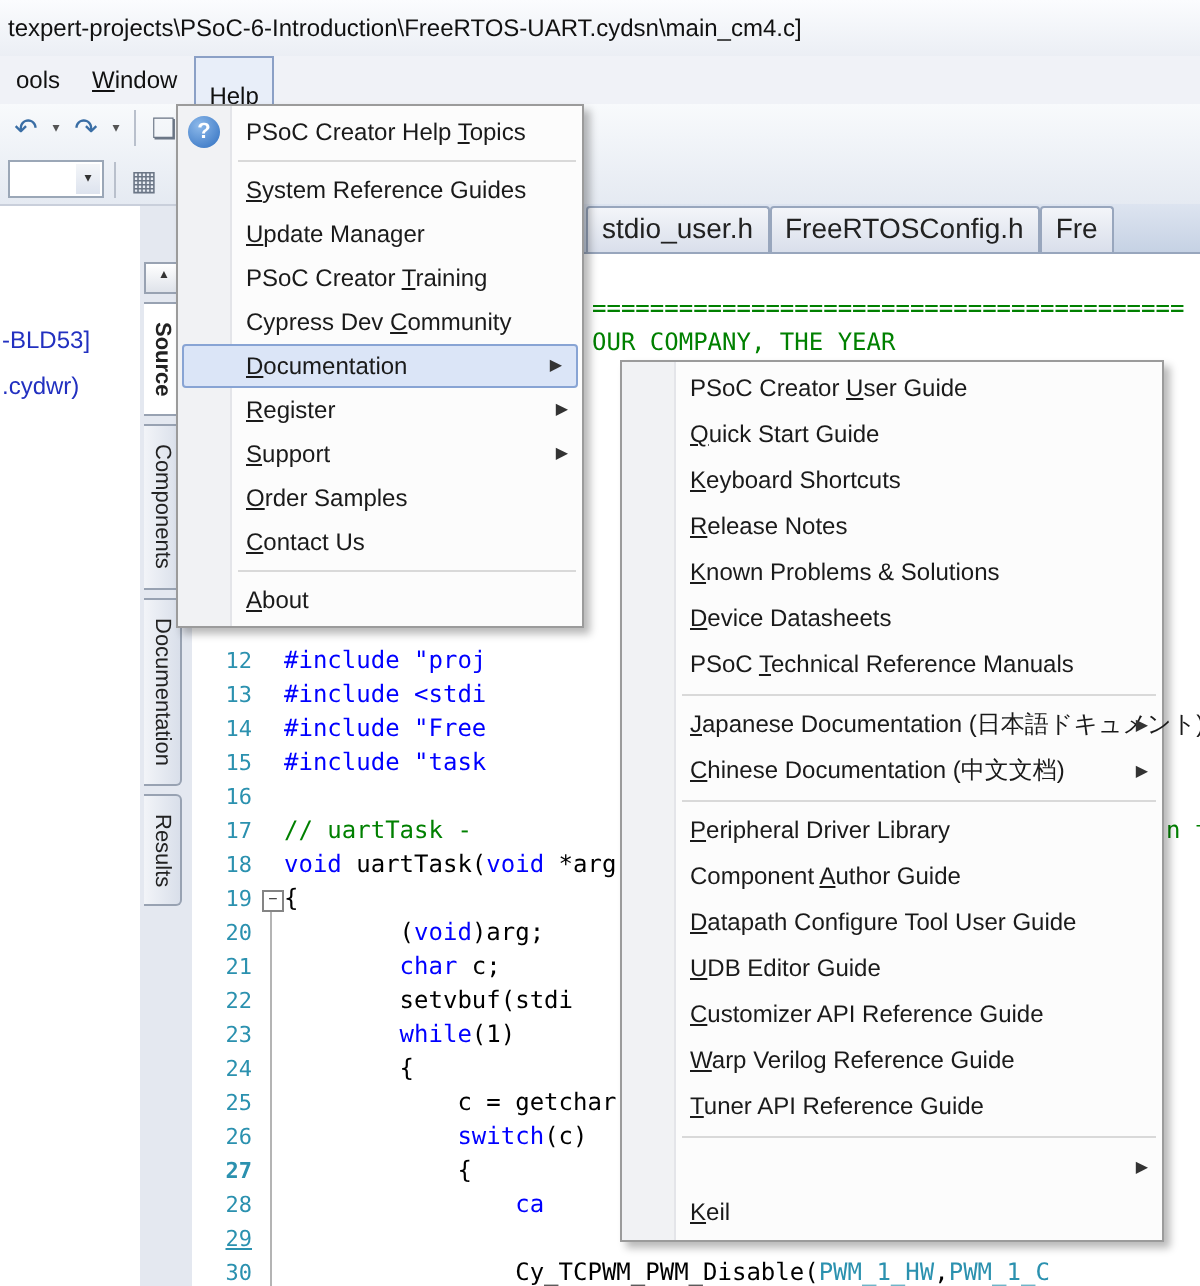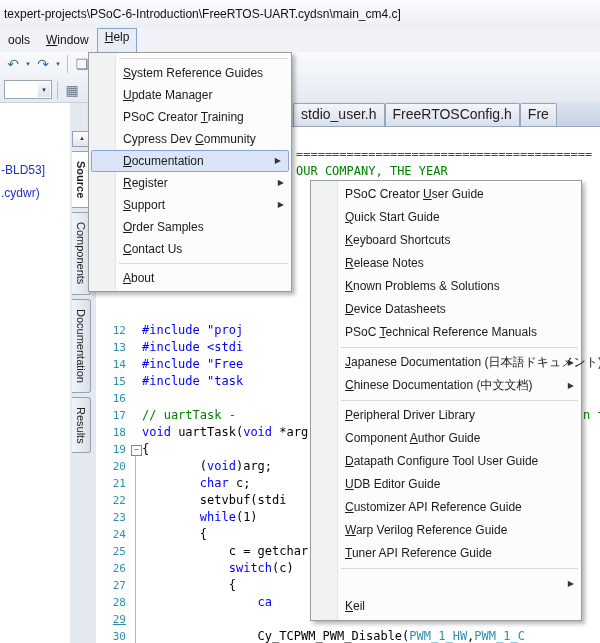--- a/index.html
+++ b/index.html
@@ -6,21 +6,21 @@
   .screen{position:relative;width:600px;height:643px;background:#ebeef5;overflow:hidden;
           font-family:"Liberation Sans",sans-serif;color:#111;}
   
   .titlebar{position:absolute;left:0;top:0;right:0;height:28px;
             background:linear-gradient(#fbfcfe,#e7ebf2);border-bottom:1px solid #c9cfdb;
             font-size:12px;padding:7px 4px 0;white-space:nowrap;}
   
   .menubar{position:absolute;left:0;top:28px;right:0;height:24px;background:#f0f2f7;
            display:flex;align-items:stretch;font-size:12px;}
   .mb-item{padding:5px 8px 0;white-space:nowrap;}
-  .mb-item.open{background:#e8eef9;border:1px solid #8ba0c6;border-bottom:none;padding:1px 7px 0;}
+  .mb-item.open{background:#e8eef9;border:1px solid #8ba0c6;border-bottom:none;padding:12px 7px 0;}
   
   .toolbar{position:absolute;left:0;top:52px;right:0;height:50px;
            background:linear-gradient(#f8fafc,#e5eaf2);border-bottom:1px solid #c9cfdb;}
   .tb-row{position:absolute;left:4px;display:flex;align-items:center;gap:2px;}
   .tb-r1{top:3px;} .tb-r2{top:28px;}
   .tb-icon{width:18px;height:18px;font-size:14px;line-height:18px;text-align:center;color:#3a6ea5;}
   .tb-icon.gray{color:#6b7686;}
   .tb-caret{font-size:7px;color:#555;width:8px;text-align:center;}
   .tb-sep{width:1px;height:18px;background:#b9c0cc;margin:0 3px;}
   .tb-combo{width:46px;height:17px;background:#fff;border:1px solid #9ba7b7;position:relative;}
@@ -146,37 +146,38 @@
       <div class="gut-row" style="color: rgb(43, 145, 175);">17</div>
       <div class="gut-row" style="color: rgb(43, 145, 175);">18</div>
       <div class="gut-row" style="color: rgb(43, 145, 175);">19</div>
       <div class="gut-row" style="color: rgb(43, 145, 175);">20</div>
       <div class="gut-row" style="color: rgb(43, 145, 175);">21</div>
       <div class="gut-row" style="color: rgb(43, 145, 175);">22</div>
       <div class="gut-row" style="color: rgb(43, 145, 175);">23</div>
       <div class="gut-row" style="color: rgb(43, 145, 175);">24</div>
       <div class="gut-row" style="color: rgb(43, 145, 175);">25</div>
       <div class="gut-row" style="color: rgb(43, 145, 175);">26</div>
-      <div class="gut-row" style="color: rgb(43, 145, 175);">27</div>
+      <div class="gut-row" style="color: rgb(43, 145, 175); font-weight: bold;">27</div>
       <div class="gut-row" style="color: rgb(43, 145, 175);">28</div>
       <div class="gut-row" style="color: rgb(43, 145, 175); text-decoration: underline;">29</div>
       <div class="gut-row" style="color: rgb(43, 145, 175);">30</div>
     </div>
   <div class="fold-box"></div>
   <div class="fold-guide"></div>
   <div class="code" id="code-lines"><div class="code-row"><span style="color: rgb(0, 0, 255);">#include "proj</span></div><div class="code-row"><span style="color: rgb(0, 0, 255);">#include &lt;stdi</span></div><div class="code-row"><span style="color: rgb(0, 0, 255);">#include "Free</span></div><div class="code-row"><span style="color: rgb(0, 0, 255);">#include "task</span></div><div class="code-row"></div><div class="code-row"><span style="color: rgb(0, 128, 0);">// uartTask - </span></div><div class="code-row"><span style="color: rgb(0, 0, 255);">void</span><span style="color: rgb(0, 0, 0);"> uartTask(</span><span style="color: rgb(0, 0, 255);">void</span><span style="color: rgb(0, 0, 0);"> *arg)</span></div><div class="code-row"><span style="color: rgb(0, 0, 0);">{</span></div><div class="code-row"><span style="color: rgb(0, 0, 0);">        (</span><span style="color: rgb(0, 0, 255);">void</span><span style="color: rgb(0, 0, 0);">)arg;</span></div><div class="code-row"><span style="color: rgb(0, 0, 0);">        </span><span style="color: rgb(0, 0, 255);">char</span><span style="color: rgb(0, 0, 0);"> c;</span></div><div class="code-row"><span style="color: rgb(0, 0, 0);">        setvbuf(stdi</span></div><div class="code-row"><span style="color: rgb(0, 0, 0);">        </span><span style="color: rgb(0, 0, 255);">while</span><span style="color: rgb(0, 0, 0);">(1)</span></div><div class="code-row"><span style="color: rgb(0, 0, 0);">        {</span></div><div class="code-row"><span style="color: rgb(0, 0, 0);">            c = getchar</span></div><div class="code-row"><span style="color: rgb(0, 0, 0);">            </span><span style="color: rgb(0, 0, 255);">switch</span><span style="color: rgb(0, 0, 0);">(c)</span></div><div class="code-row"><span style="color: rgb(0, 0, 0);">            {</span></div><div class="code-row"><span style="color: rgb(0, 0, 0);">                </span><span style="color: rgb(0, 0, 255);">ca</span></div><div class="code-row"></div><div class="code-row"><span style="color: rgb(0, 0, 0);">                Cy_TCPWM_PWM_Disable(</span><span style="color: rgb(43, 145, 175);">PWM_1_HW</span><span style="color: rgb(0, 0, 0);">,</span><span style="color: rgb(43, 145, 175);">PWM_1_C</span></div></div>
   <div id="editor-overlay">
       <div class="code-frag" style="left: 296px; top: 146px; color: rgb(0, 128, 0);">=========================================</div>
       <div class="code-frag" style="left: 296px; top: 163px; color: rgb(0, 128, 0);">OUR COMPANY, THE YEAR</div>
       <div class="code-frag" style="left: 583px; top: 407px; color: rgb(0, 128, 0);">n t</div>
     </div>
 
   <div class="popup help-popup">
     <div class="strip"></div>
     <div>
+        <div class="menu-item"><span class="mi-icon help-icon"></span><span>PSoC Creator Help <u>T</u>opics</span></div>
         <div class="menu-sep"></div>
         <div class="menu-item"><span class="mi-icon"></span><span><u>S</u>ystem Reference Guides</span></div>
         <div class="menu-item"><span class="mi-icon"></span><span><u>U</u>pdate Manager</span></div>
         <div class="menu-item"><span class="mi-icon"></span><span>PSoC Creator <u>T</u>raining</span></div>
         <div class="menu-item"><span class="mi-icon"></span><span>Cypress Dev <u>C</u>ommunity</span></div>
         <div class="menu-item hl"><span class="mi-icon"></span><span><u>D</u>ocumentation</span><span class="mi-arrow">▶</span></div>
         <div class="menu-item"><span class="mi-icon"></span><span><u>R</u>egister</span><span class="mi-arrow">▶</span></div>
         <div class="menu-item"><span class="mi-icon"></span><span><u>S</u>upport</span><span class="mi-arrow">▶</span></div>
         <div class="menu-item"><span class="mi-icon"></span><span><u>O</u>rder Samples</span></div>
         <div class="menu-item"><span class="mi-icon"></span><span><u>C</u>ontact Us</span></div>

